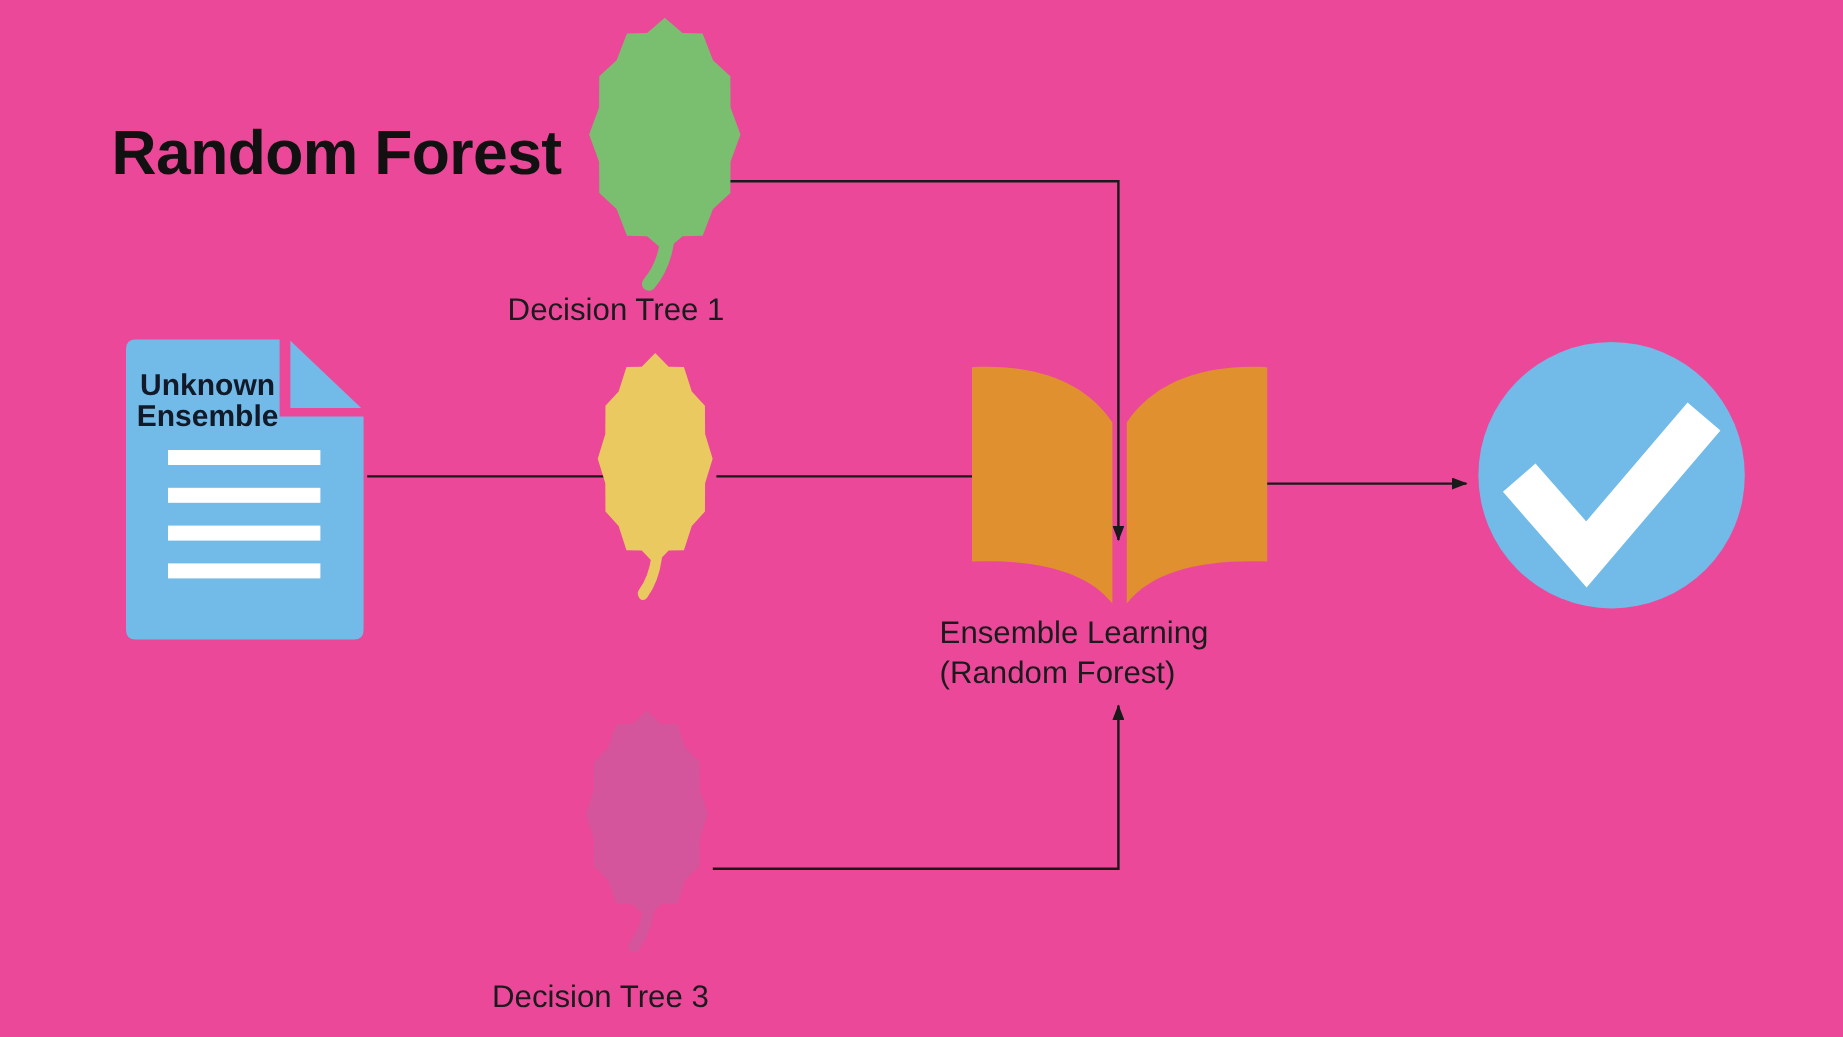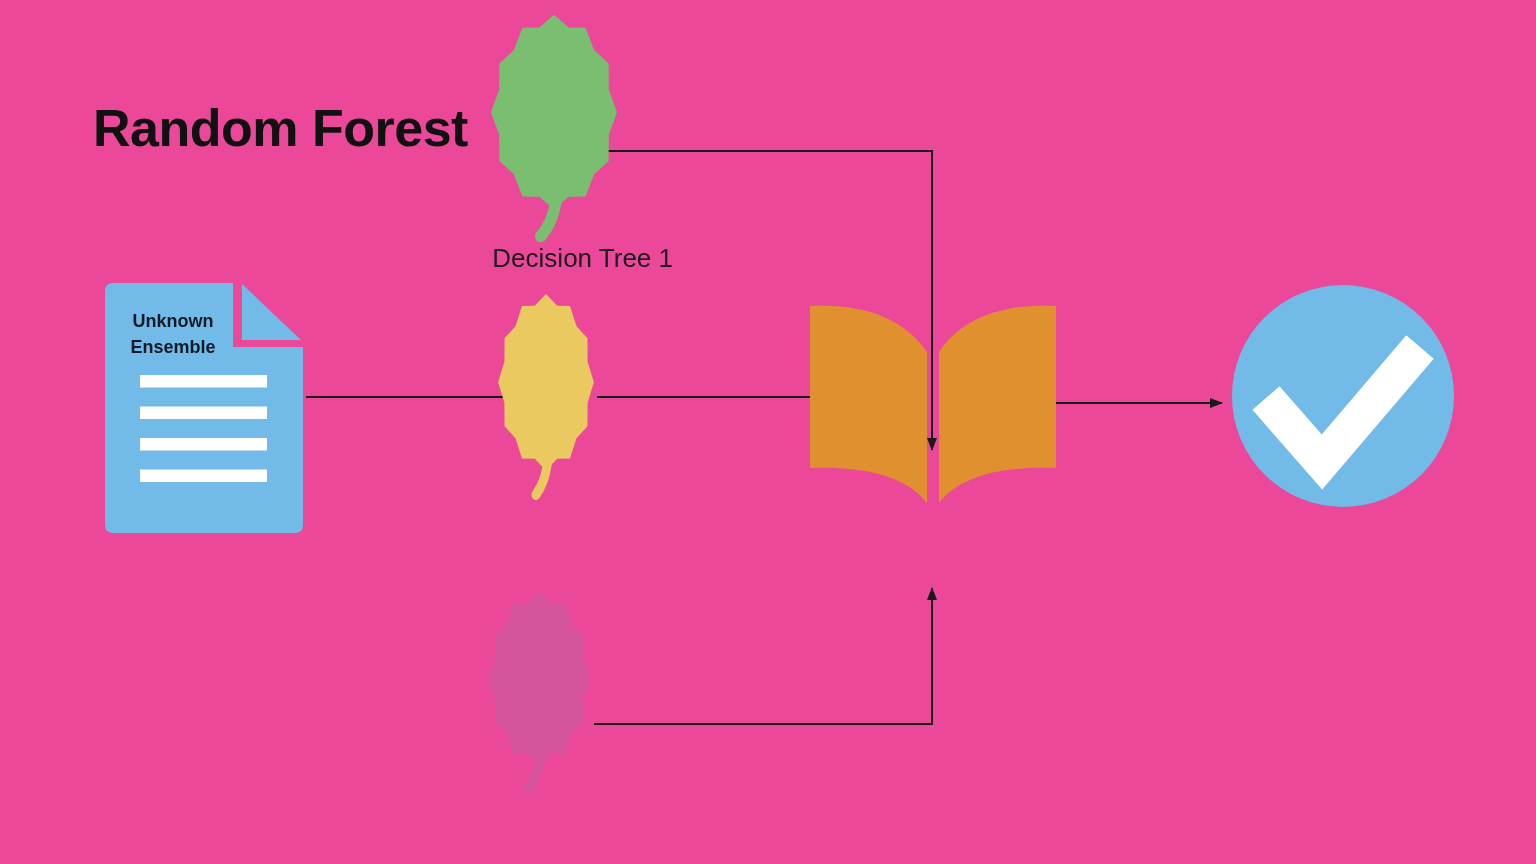--- a/index.html
+++ b/index.html
@@ -12,31 +12,31 @@
     color:#1b1b1d;
     padding-left:12px;
   }
   #diagram-svg{position:absolute;left:0;top:0;width:1536px;height:864px;}
   .abs{position:absolute;}
   .page-title{
     left:93px;top:98px;width:420px;
     font-size:52px;font-weight:600;letter-spacing:-0.5px;color:#111111;
   }
   .node-label{
-    font-size:26px;font-weight:400;text-align:right;color:#1b1b1d;
+    font-size:26px;font-weight:400;text-align:left;color:#1b1b1d;
     line-height:33px;
   }
   .label-dt1{left:423px;top:242px;width:250px;}
   .label-dt2{left:408px;top:522px;width:250px;}
   .label-dt3{left:410px;top:814px;width:250px;}
   .label-ensemble{left:783px;top:511px;width:300px;}
   .label-predicted{left:1218px;top:533px;width:250px;}
   .doc-label{
     left:100px;top:308px;width:146px;
-    font-size:18px;font-weight:700;text-align:center;
+    font-size:25px;font-weight:700;text-align:center;
     line-height:26px;color:#121a2a;
   }
 </style>
 </head>
 <body>
 
 <div id="canvas">
 
   <svg id="diagram-svg" viewBox="0 0 1536 864" xmlns="http://www.w3.org/2000/svg">
     <defs>
@@ -98,18 +98,21 @@
   <div class="abs page-title">Random Forest</div>
 
   <div class="abs doc-label">
     <div>Unknown</div>
     <div>Ensemble</div>
   </div>
 
   <div class="abs node-label label-dt1">Decision Tree 1</div>
 
 
+  <div class="abs node-label label-dt3">Decision Tree 3</div>
 
   <div class="abs node-label label-ensemble">
+    <div>Ensemble Learning</div>
+    <div>(Random Forest)</div>
   </div>
 
 
 </div>
 
 </body></html>

